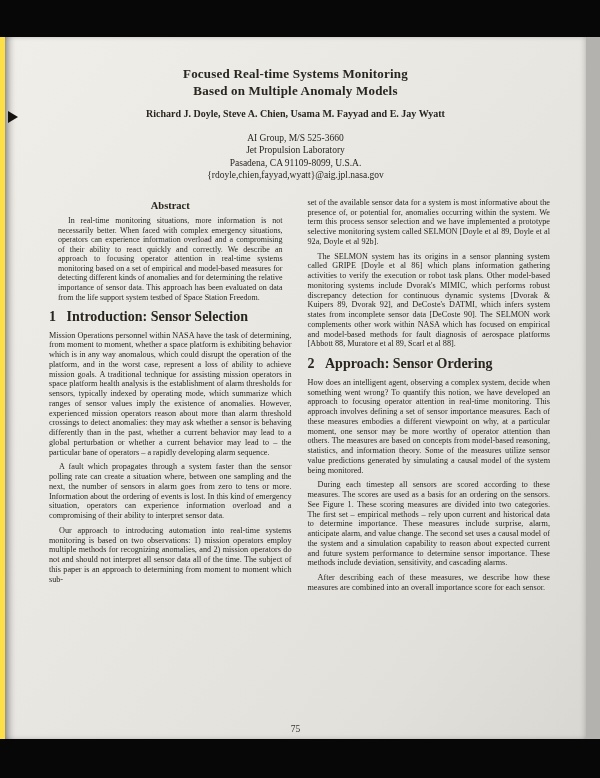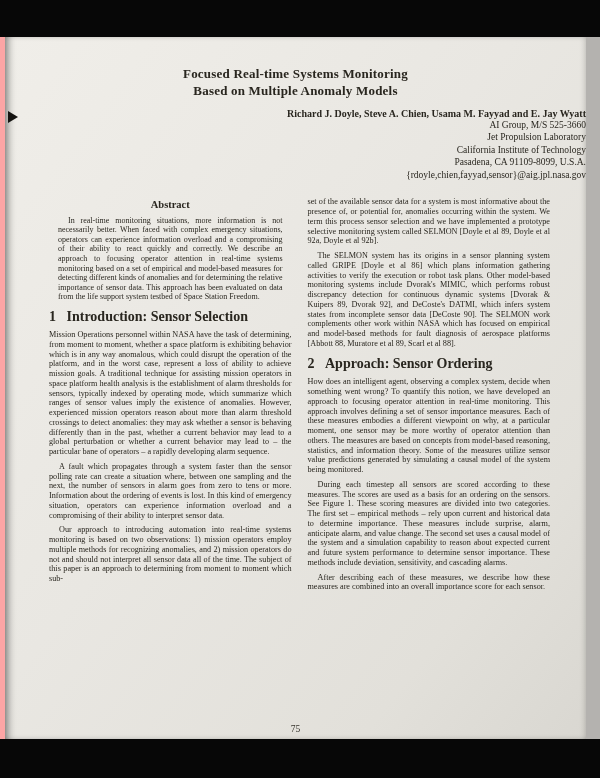--- a/index.html
+++ b/index.html
@@ -1,38 +1,38 @@
 <!DOCTYPE html>
 <html><head>
 <meta charset="utf-8">
 <style>
   html,body { margin:0; padding:0; }
   body {
     width:600px; height:778px; overflow:hidden;
     background:#101010;
     font-family:"Liberation Serif", serif;
   }
-  .scan { position:relative; width:600px; height:778px; background:#fca5a5; }
+  .scan { position:relative; width:600px; height:778px; background:#fde047; }
   .band-top    { position:absolute; top:0; left:0; width:600px; height:37px; background:#070707; }
   .band-bottom { position:absolute; bottom:0; left:0; width:600px; height:39px; background:#070707; }
   .strip-right { position:absolute; top:37px; right:0; width:14px; height:702px; background:#b4b2af; }
   .paper {
     position:absolute; left:5px; top:37px; width:581px; height:702px;
     background:linear-gradient(128deg,#f0eee9 0%, #e9e7e2 45%, #e2e0da 80%, #d9d7d1 100%);
     color:#29261f;
     box-shadow: inset 7px 0 9px -5px rgba(0,0,0,0.55), inset -3px 0 6px -3px rgba(0,0,0,0.25);
   }
   .speck {
     position:absolute; left:3px; top:74px; width:0; height:0;
     border-left:10px solid #141310; border-top:6px solid transparent; border-bottom:6px solid transparent;
     filter:blur(0.4px);
   }
   .title { text-align:center; font-weight:bold; font-size:13px; line-height:1.3; margin-top:29px; letter-spacing:0.2px; }
-  .authors { text-align:right; font-weight:bold; font-size:10px; margin-top:8px; }
-  .affil { text-align:right; font-size:9.5px; line-height:1.32; margin-top:0; }
+  .authors { text-align:center; font-weight:bold; font-size:10px; margin-top:8px; }
+  .affil { text-align:center; font-size:9.5px; line-height:1.32; margin-top:13px; }
   .cols { display:flex; gap:16px; padding:16px 36px 0 44px; }
   .col { flex:1; min-width:0; font-size:8.2px; line-height:1.19; text-align:justify; }
   .col p { margin:0 0 5px 0; text-indent:10px; }
   .col p.noindent { text-indent:0; }
   .abs-head { text-align:center; font-weight:bold; font-size:10.5px; margin:2px 0 4px 0; }
   .abs-text { margin:0 9px 7px 9px !important; font-size:8px; text-indent:9px;font-family:Liberation Serif, serif; }
   .sec-head { font-weight:bold; font-size:14px; margin:7px 0 5px 0; text-align:left; }
   .pageno { position:absolute; bottom:5px; left:0; width:100%; text-align:center; font-size:9.5px; color:#35322b; }
 </style>
 </head>
@@ -48,23 +48,22 @@
     <div class="title">
       <div>Focused Real-time Systems Monitoring</div>
       <div>Based on Multiple Anomaly Models</div>
     </div>
 
     <div class="authors">Richard J. Doyle, Steve A. Chien, Usama M. Fayyad  and  E. Jay Wyatt</div>
 
     <div class="affil">
       <div>AI Group, M/S 525-3660</div>
       <div>Jet Propulsion Laboratory</div>
-      <div>California Institute of Technology</div>
       <div>Pasadena, CA 91109-8099, U.S.A.</div>
-      <div>{rdoyle,chien,fayyad,sensor}@aig.jpl.nasa.gov</div>
+      <div>{rdoyle,chien,fayyad,wyatt}@aig.jpl.nasa.gov</div>
     </div>
 
     <div class="cols">
       <div class="col">
         <div class="abs-head">Abstract</div>
         <p class="abs-text">In real-time monitoring situations, more information is not necessarily better. When faced with complex emergency situations, operators can experience information overload and a compromising of their ability to react quickly and correctly. We describe an approach to focusing operator attention in real-time systems monitoring based on a set of empirical and model-based measures for detecting different kinds of anomalies and for determining the relative importance of sensor data. This approach has been evaluated on data from the life support system testbed of Space Station Freedom.</p>
 
         <div class="sec-head">1&nbsp;&nbsp;&nbsp;Introduction: Sensor Selection</div>
         <p class="noindent">Mission Operations personnel within NASA have the task of determining, from moment to moment, whether a space platform is exhibiting behavior which is in any way anomalous, which could disrupt the operation of the platform, and in the worst case, represent a loss of ability to achieve mission goals. A traditional technique for assisting mission operators in space platform health analysis is the establishment of alarm thresholds for sensors, typically indexed by operating mode, which summarize which ranges of sensor values imply the existence of anomalies. However, experienced mission operators reason about more than alarm threshold crossings to detect anomalies: they may ask whether a sensor is behaving differently than in the past, whether a current behavior may lead to a global perturbation or whether a current behavior may lead to – the particular bane of operators – a rapidly developing alarm sequence.</p>
         <p>A fault which propagates through a system faster than the sensor polling rate can create a situation where, between one sampling and the next, the number of sensors in alarm goes from zero to tens or more. Information about the ordering of events is lost. In this kind of emergency situation, operators can experience information overload and a compromising of their ability to interpret sensor data.</p>

